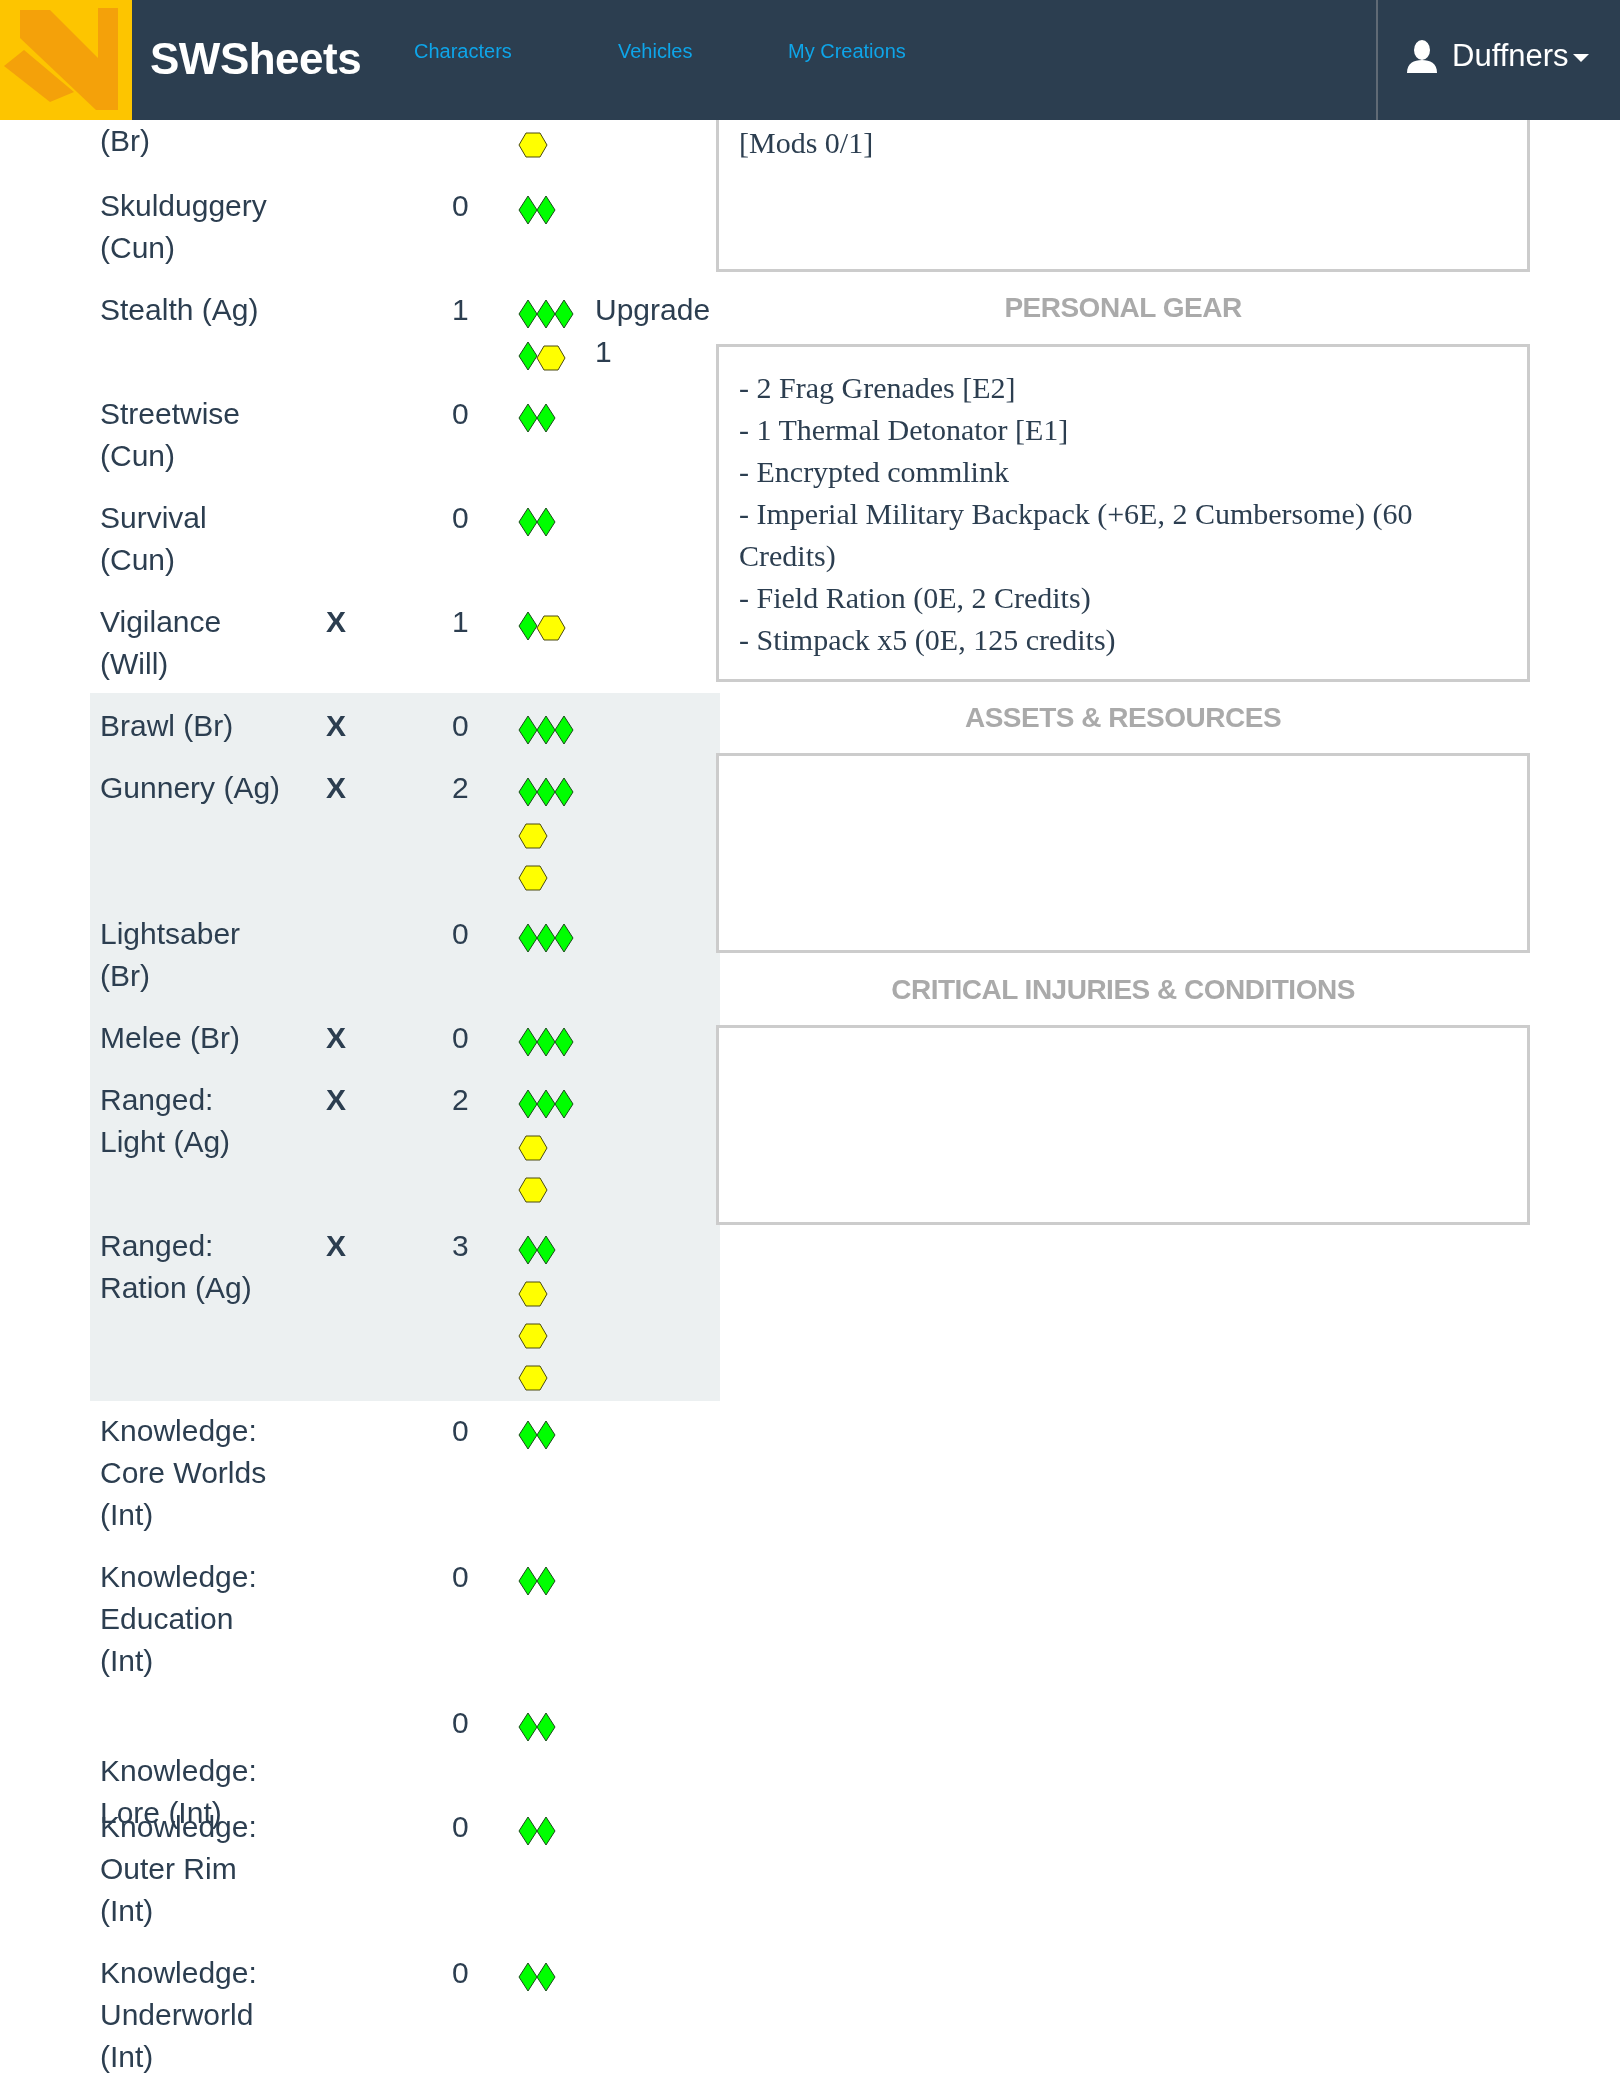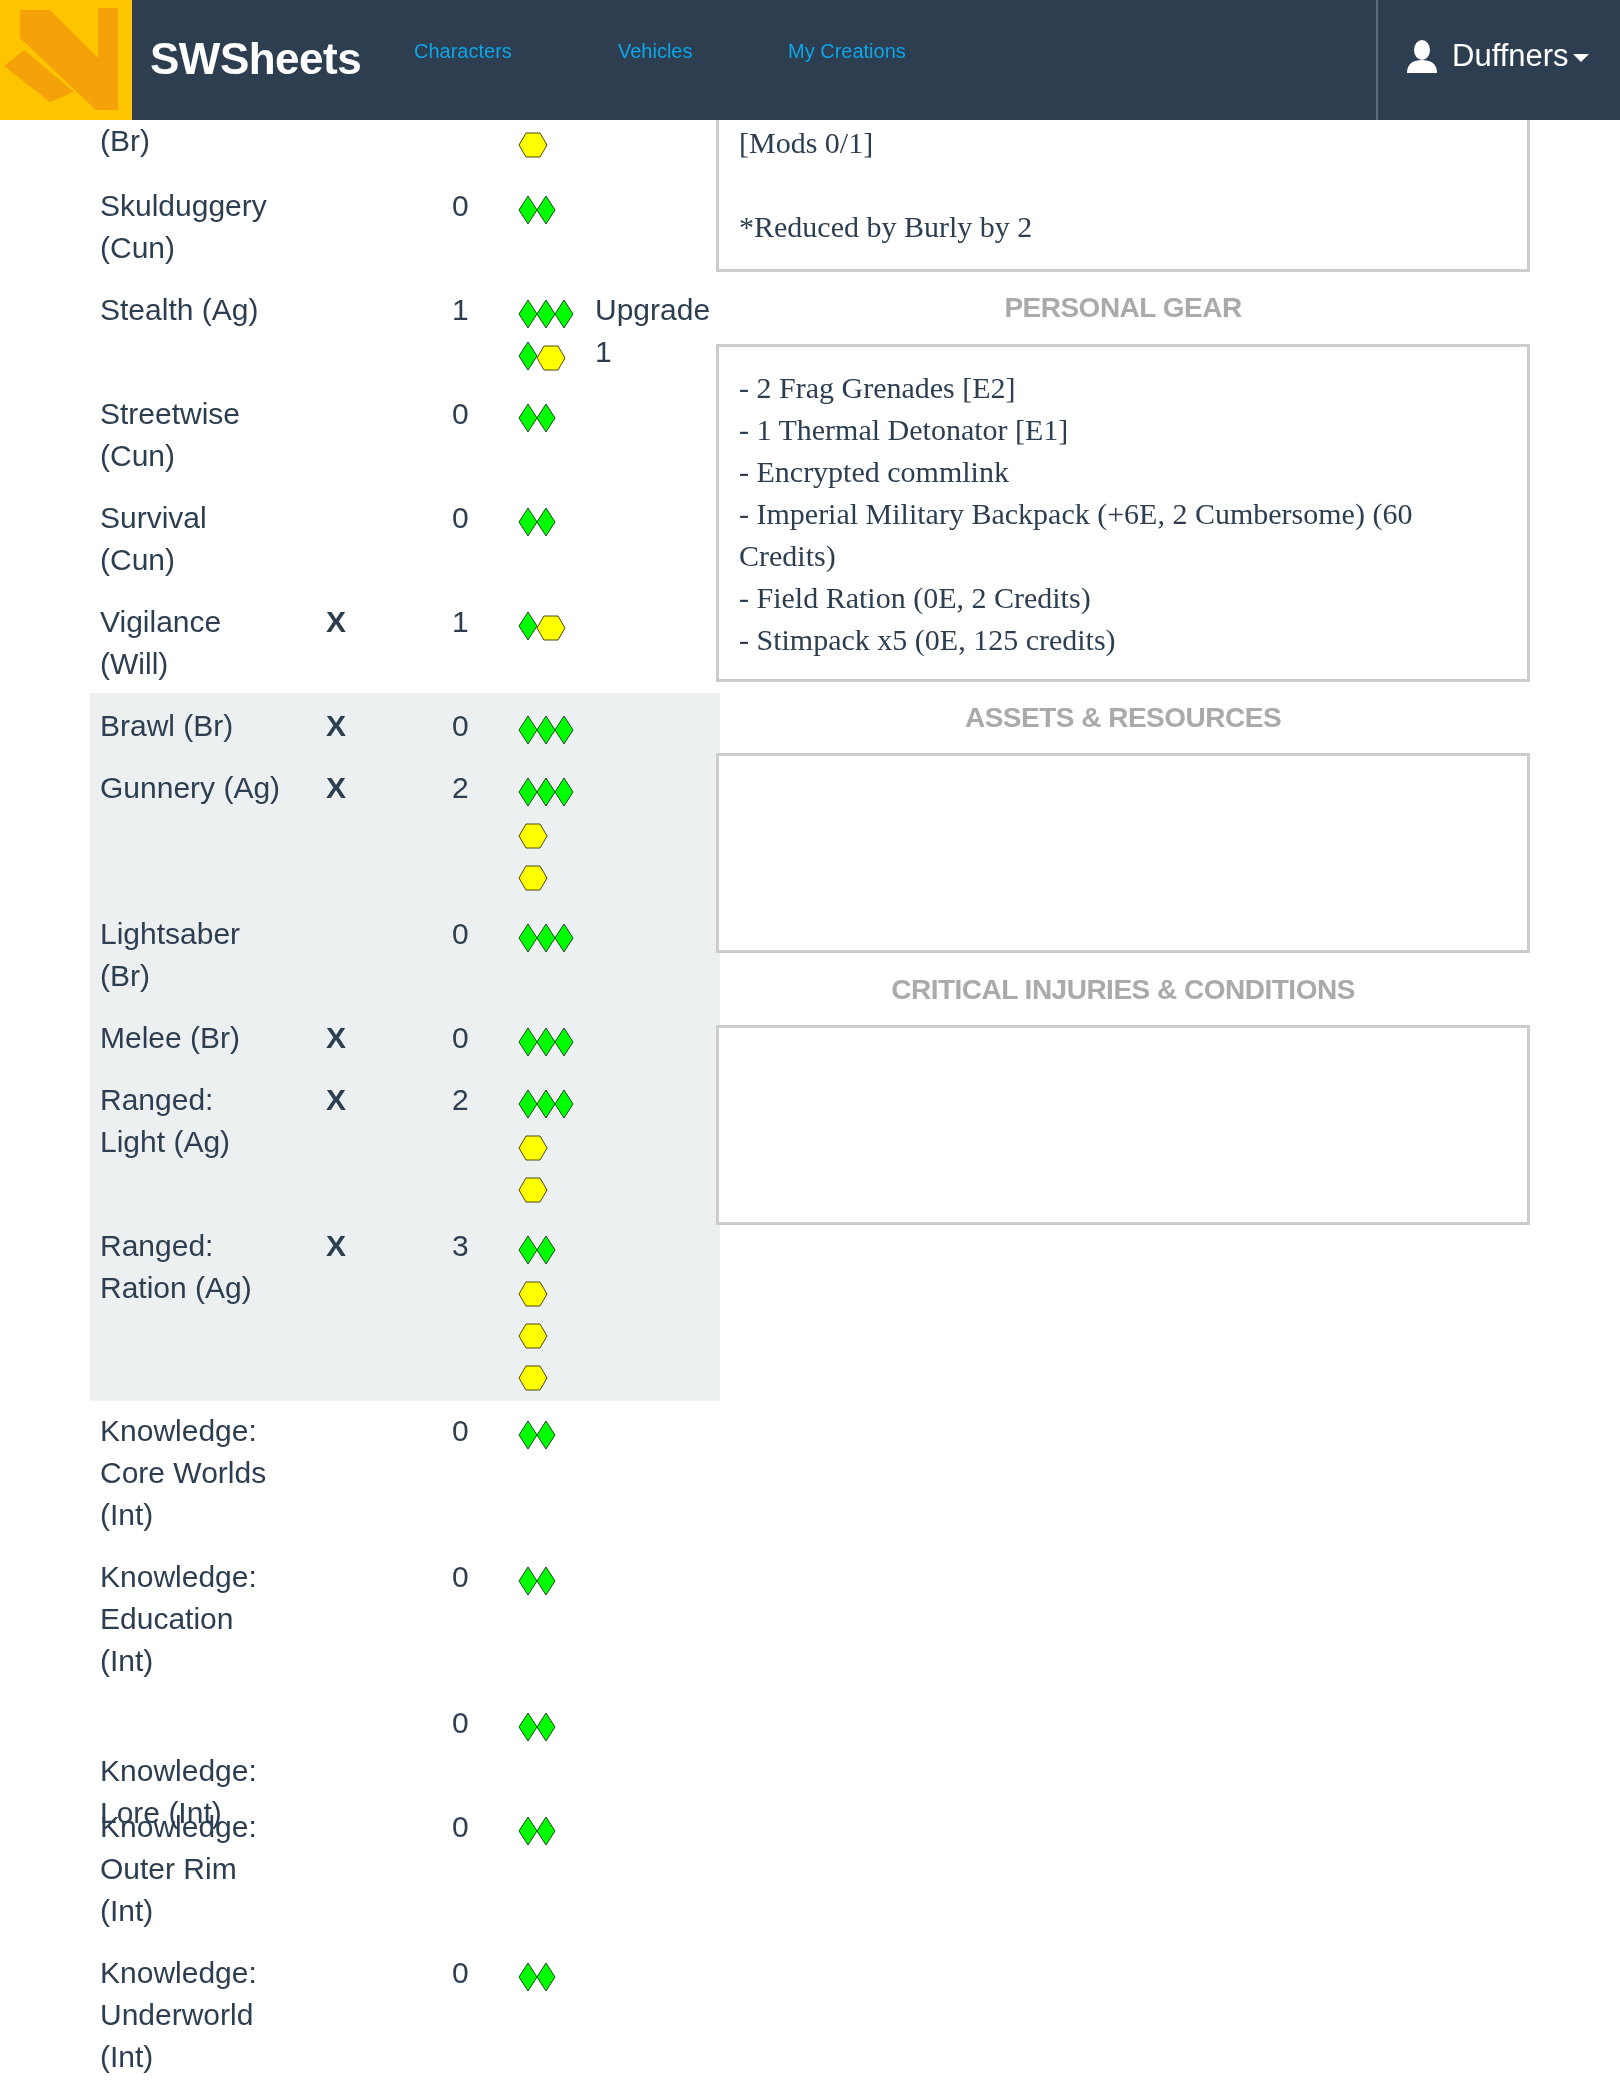--- a/index.html
+++ b/index.html
@@ -412,21 +412,20 @@
             </svg></span>
         </div>
       </div>
       <div class="skill-note"></div>
     </div>
   </div>
 
 <div class="panel" style="top:100px; height:172px; border-top:none; padding-top:22px;">
   <div>[Mods 0/1]</div>
   <div style="height:42px"></div>
-  <div>*Reduced by Burly by 2</div>
 </div>
 
 <div class="section-title" style="top:292px">PERSONAL GEAR</div>
 <div class="panel" style="top:344px; height:338px; padding-top:20px;">
   <div>- 2 Frag Grenades [E2]</div>
   <div>- 1 Thermal Detonator [E1]</div>
   <div>- Encrypted commlink</div>
   <div>- Imperial Military Backpack (+6E, 2 Cumbersome) (60 Credits)</div>
   <div>- Field Ration (0E, 2 Credits)</div>
   <div>- Stimpack x5 (0E, 125 credits)</div>

